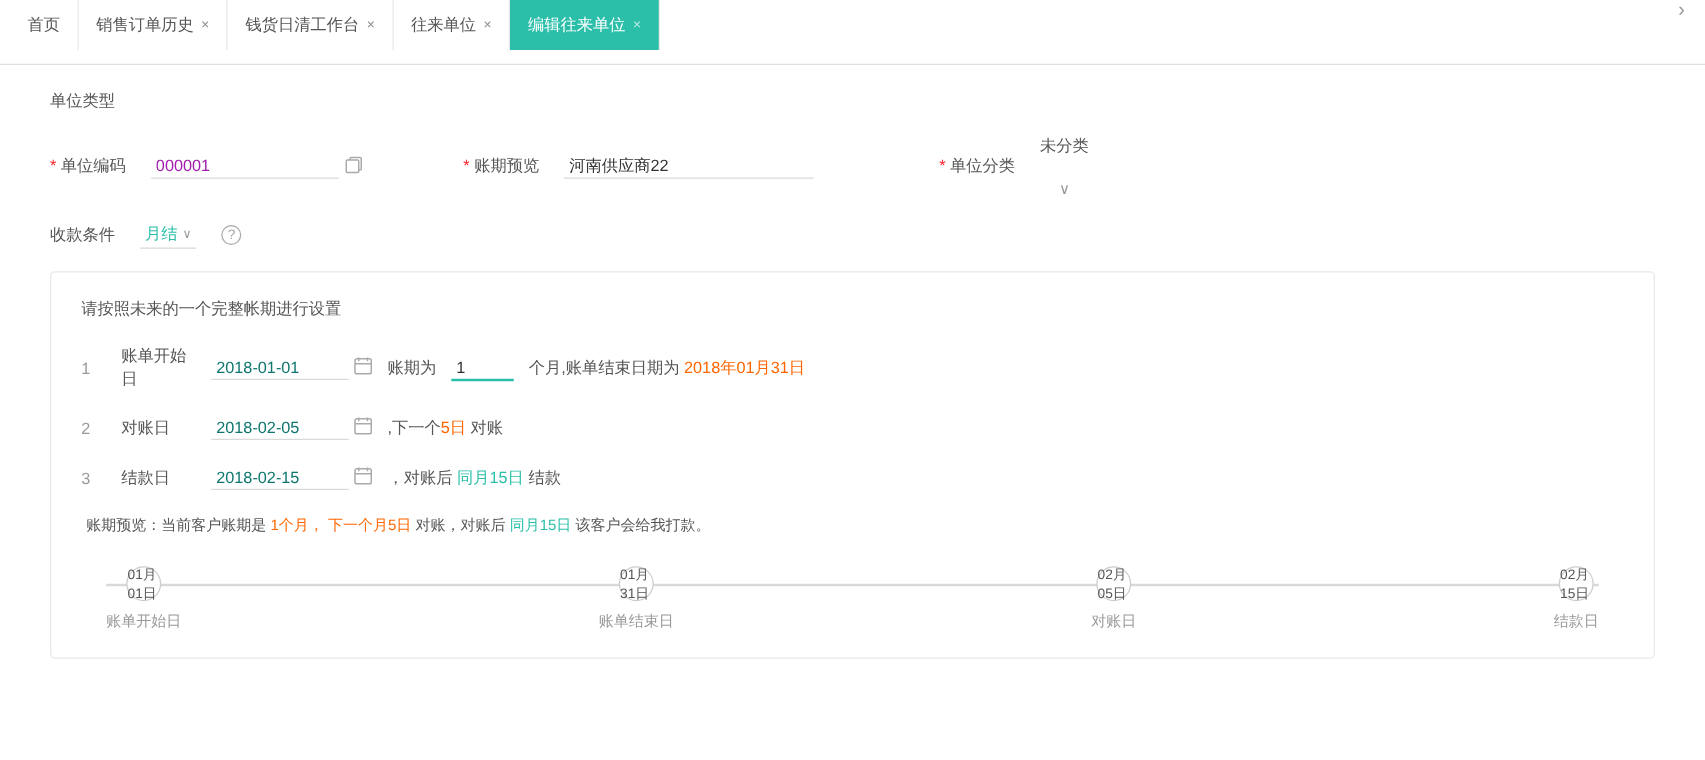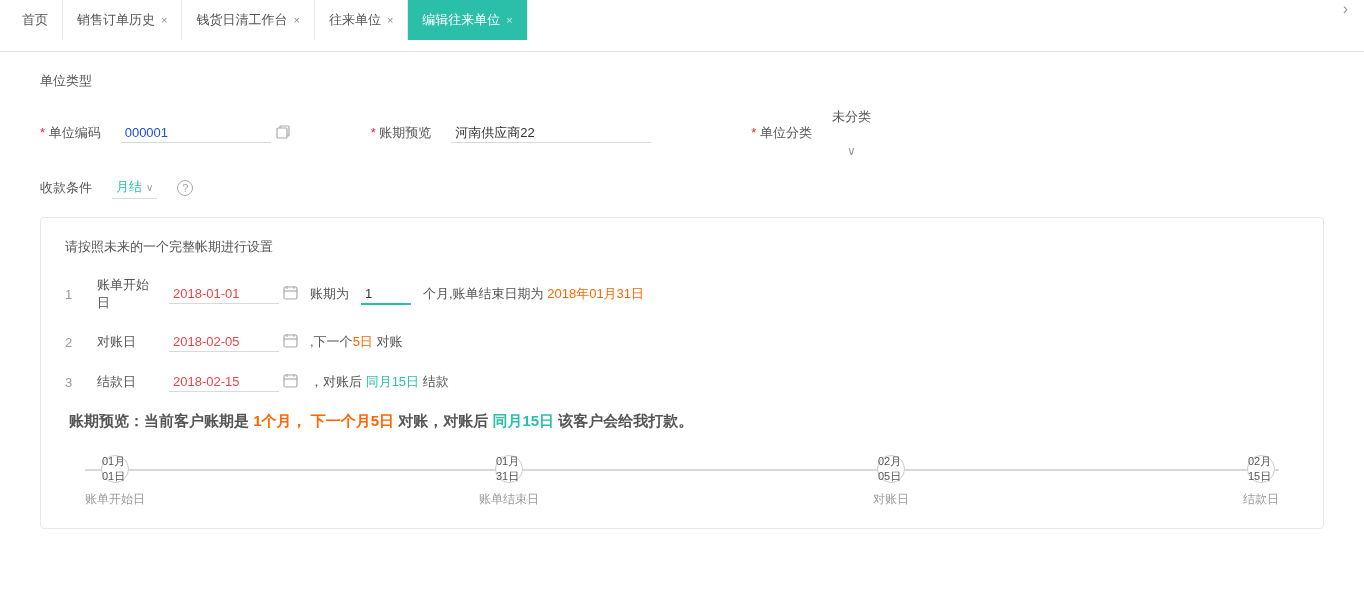--- a/index.html
+++ b/index.html
@@ -101,21 +101,21 @@
 
     .form-input {
       border: none;
       border-bottom: 1px solid #d9d9d9;
       outline: none;
       font-size: 13px;
       padding: 2px 4px;
       color: #333;
       background: transparent;
     }
-    .form-input.code-input { width: 150px; color: #1d4ed8; }
+    .form-input.code-input { width: 150px; color: #a21caf; }
     .form-input.name-input { width: 200px; }
 
     .select-wrapper {
       display: flex;
       align-items: center;
       border-bottom: 1px solid #d9d9d9;
       gap: 4px;
       padding: 2px 4px;
     }
     .select-value { font-size: 13px; color: #2bbfaa; }
@@ -162,47 +162,46 @@
       font-size: 13px;
       color: #555;
       width: 60px;
     }
     .payment-date-input {
       border: none;
       border-bottom: 1px solid #d9d9d9;
       outline: none;
       font-size: 13px;
       padding: 2px 4px;
-      color: #ef4444;
+      color: #0f766e;
       width: 110px;
     }
     .payment-period-input {
       border: none;
       border-bottom: 2px solid #2bbfaa;
       outline: none;
       font-size: 13px;
       padding: 2px 4px;
       color: #333;
       width: 50px;
     }
     .payment-row-desc {
       font-size: 13px;
       color: #555;
     }
     .highlight-orange { color: #ff6600; }
     .highlight-teal { color: #2bbfaa; }
 
     
     .preview-text {
-      font-size: 15px;
+      font-size: 12px;
       color: #555;
       margin-top: 10px;
       margin-bottom: 24px;
       padding-left: 4px;
-      font-weight: bold;
     }
 
     
     .timeline-container {
       display: flex;
       align-items: flex-end;
       position: relative;
       margin-top: 10px;
       padding: 0 20px;
     }

